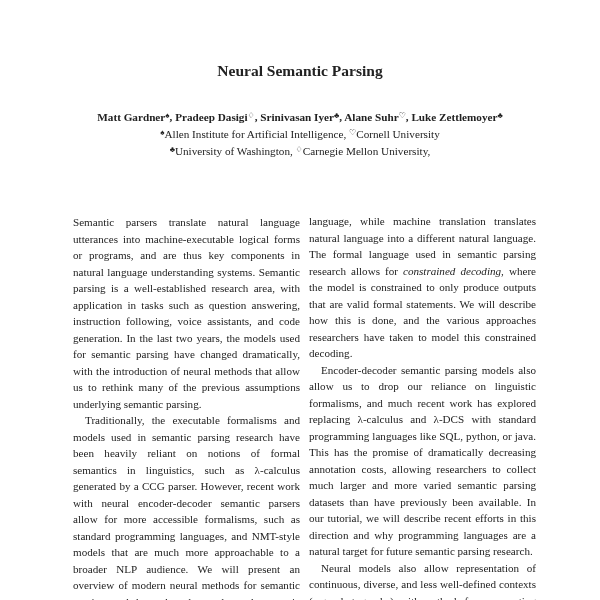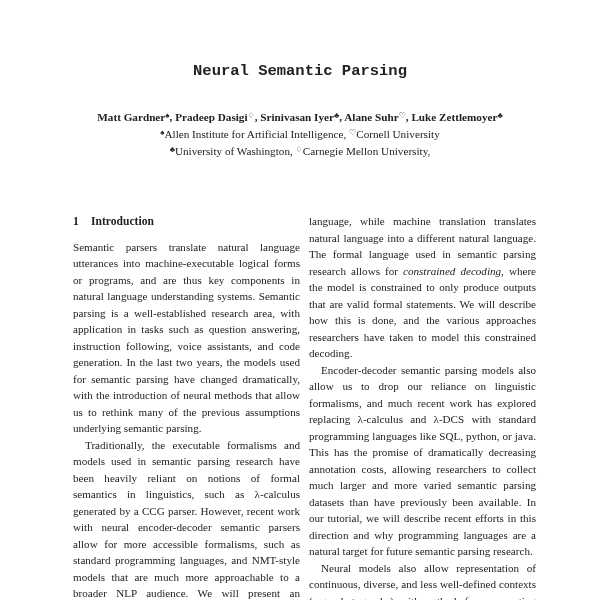--- a/index.html
+++ b/index.html
@@ -1,19 +1,19 @@
 <!DOCTYPE html>
 <html><head>
 <meta charset="utf-8">
 <style>
   html, body { margin: 0; padding: 0; background: #ffffff; }
   body { width: 600px; height: 600px; overflow: hidden; position: relative;
          font-family: "Liberation Serif", "DejaVu Serif", serif; color: #222; }
   .title { position: absolute; top: 62px; left: 0; width: 600px; text-align: center;
-           font-size: 15.5px; font-weight: bold; font-family: Liberation Mono, monospace; }
+           font-size: 15.5px; font-weight: bold; }
   .authors { position: absolute; top: 108px; left: 0; width: 600px; text-align: center;
              font-size: 11.2px; line-height: 16px; }
   .authors .names { font-weight: bold; }
   .sym { font-size: 8px; vertical-align: 3px; }
   .col { position: absolute; top: 214px; width: 227px; font-size: 11.1px; line-height: 16.5px;
          text-align: justify; hyphens: none; }
   .col.left { left: 73px; }
   .col.right { left: 309px; top: 213px; }
   .sec { font-weight: bold; font-size: 11.6px; margin: 0 0 8px 0; }
   .sec .num { display: inline-block; width: 18px; }
@@ -32,23 +32,20 @@
   </div>
   <div>
     <span class="sym">♠</span><span>Allen Institute for Artificial Intelligence, </span><span class="sym">♡</span><span>Cornell University</span>
   </div>
   <div>
     <span class="sym">♣</span><span>University of Washington, </span><span class="sym">♢</span><span>Carnegie Mellon University,</span>
   </div>
 </div>
 
 <div class="col left">
-  <div class="sec">
-    <span class="num">1</span><span>Introduction</span>
-  </div>
   <p>Semantic parsers translate natural language utterances into machine-executable logical forms or programs, and are thus key components in natural language understanding systems. Semantic parsing is a well-established research area, with application in tasks such as question answering, instruction following, voice assistants, and code generation. In the last two years, the models used for semantic parsing have changed dramatically, with the introduction of neural methods that allow us to rethink many of the previous assumptions underlying semantic parsing.</p>
   <p class="indent">Traditionally, the executable formalisms and models used in semantic parsing research have been heavily reliant on notions of formal semantics in linguistics, such as λ-calculus generated by a CCG parser. However, recent work with neural encoder-decoder semantic parsers allow for more accessible formalisms, such as standard programming languages, and NMT-style models that are much more approachable to a broader NLP audience. We will present an overview of modern neural methods for semantic parsing and how they have changed semantic parsing research.</p>
 
 </div>
 
 <div class="col right">
   <p><span>language, while machine translation translates natural language into a different natural language. The formal language used in semantic parsing research allows for </span><em>constrained decoding</em><span>, where the model is constrained to only produce outputs that are valid formal statements. We will describe how this is done, and the various approaches researchers have taken to model this constrained decoding.</span></p>
   <p class="indent">Encoder-decoder semantic parsing models also allow us to drop our reliance on linguistic formalisms, and much recent work has explored replacing λ-calculus and λ-DCS with standard programming languages like SQL, python, or java. This has the promise of dramatically decreasing annotation costs, allowing researchers to collect much larger and more varied semantic parsing datasets than have previously been available. In our tutorial, we will describe recent efforts in this direction and why programming languages are a natural target for future semantic parsing research.</p>
   <p class="indent">Neural models also allow representation of continuous, diverse, and less well-defined contexts (e.g., photographs), with methods for representing these contexts that generalize better to new environments (e.g., they don't necessarily require symbolic representations of the environments). The last section of our tutorial will cover recent work</p>
 </div>

